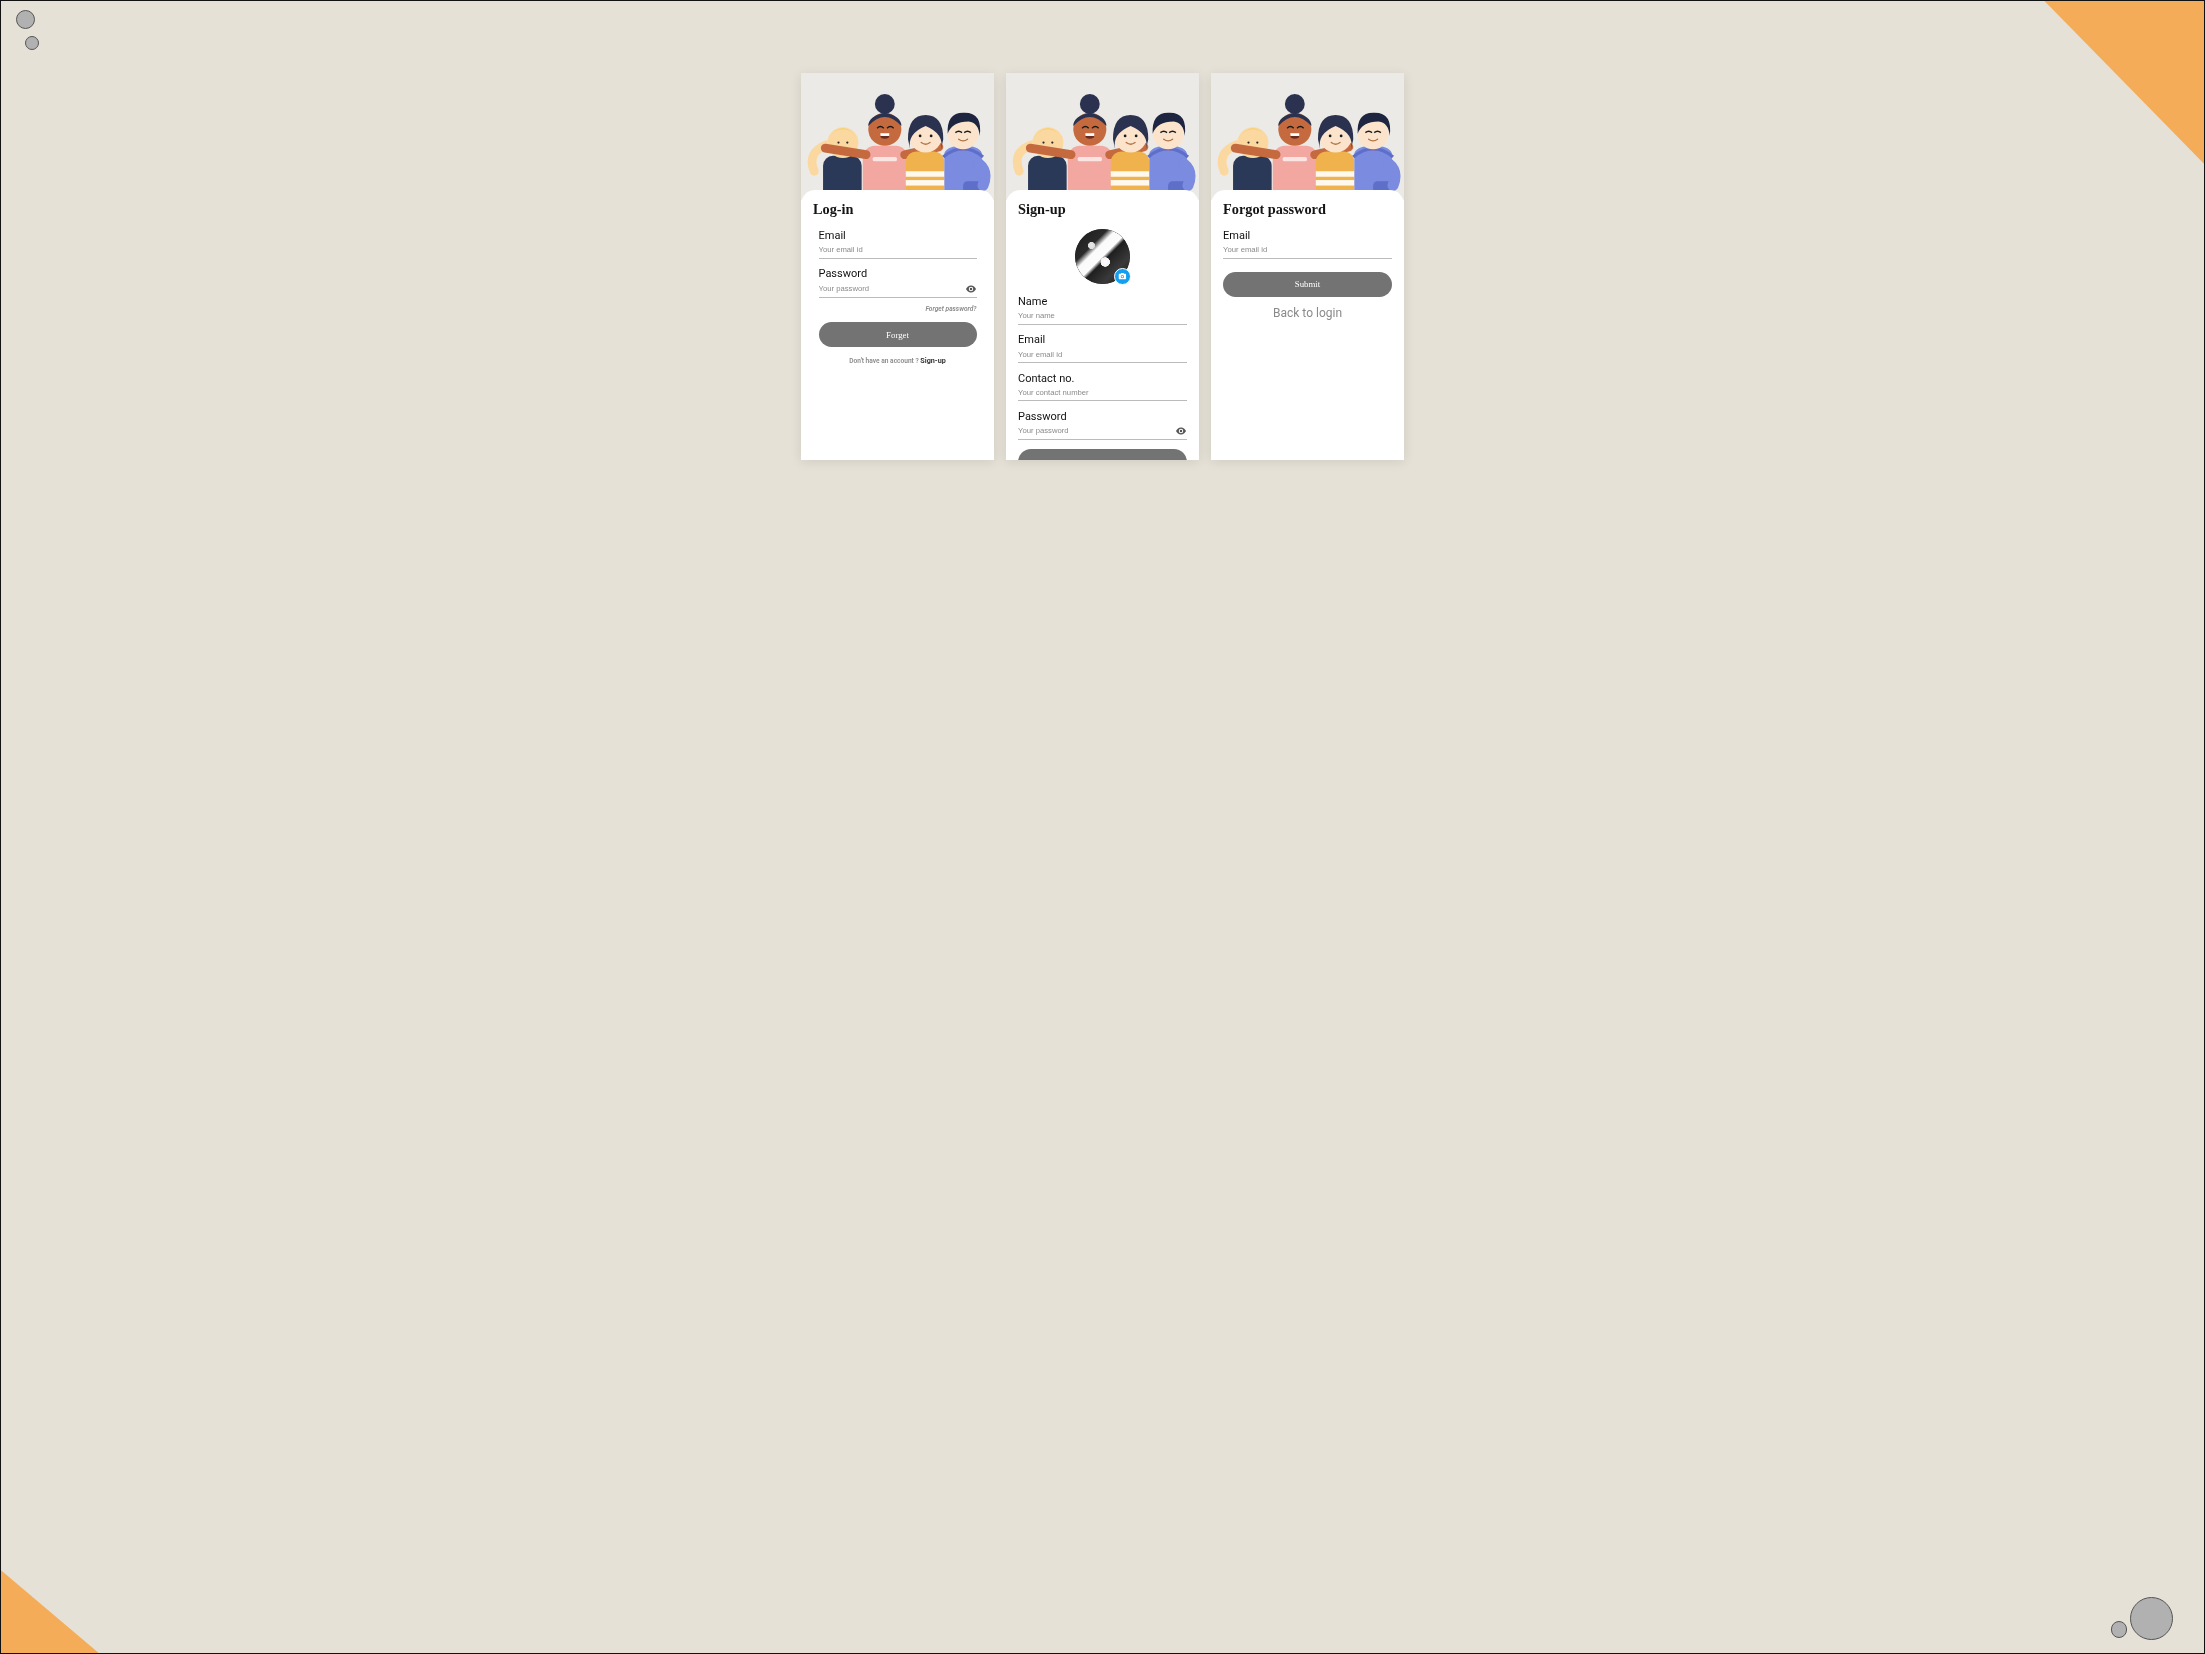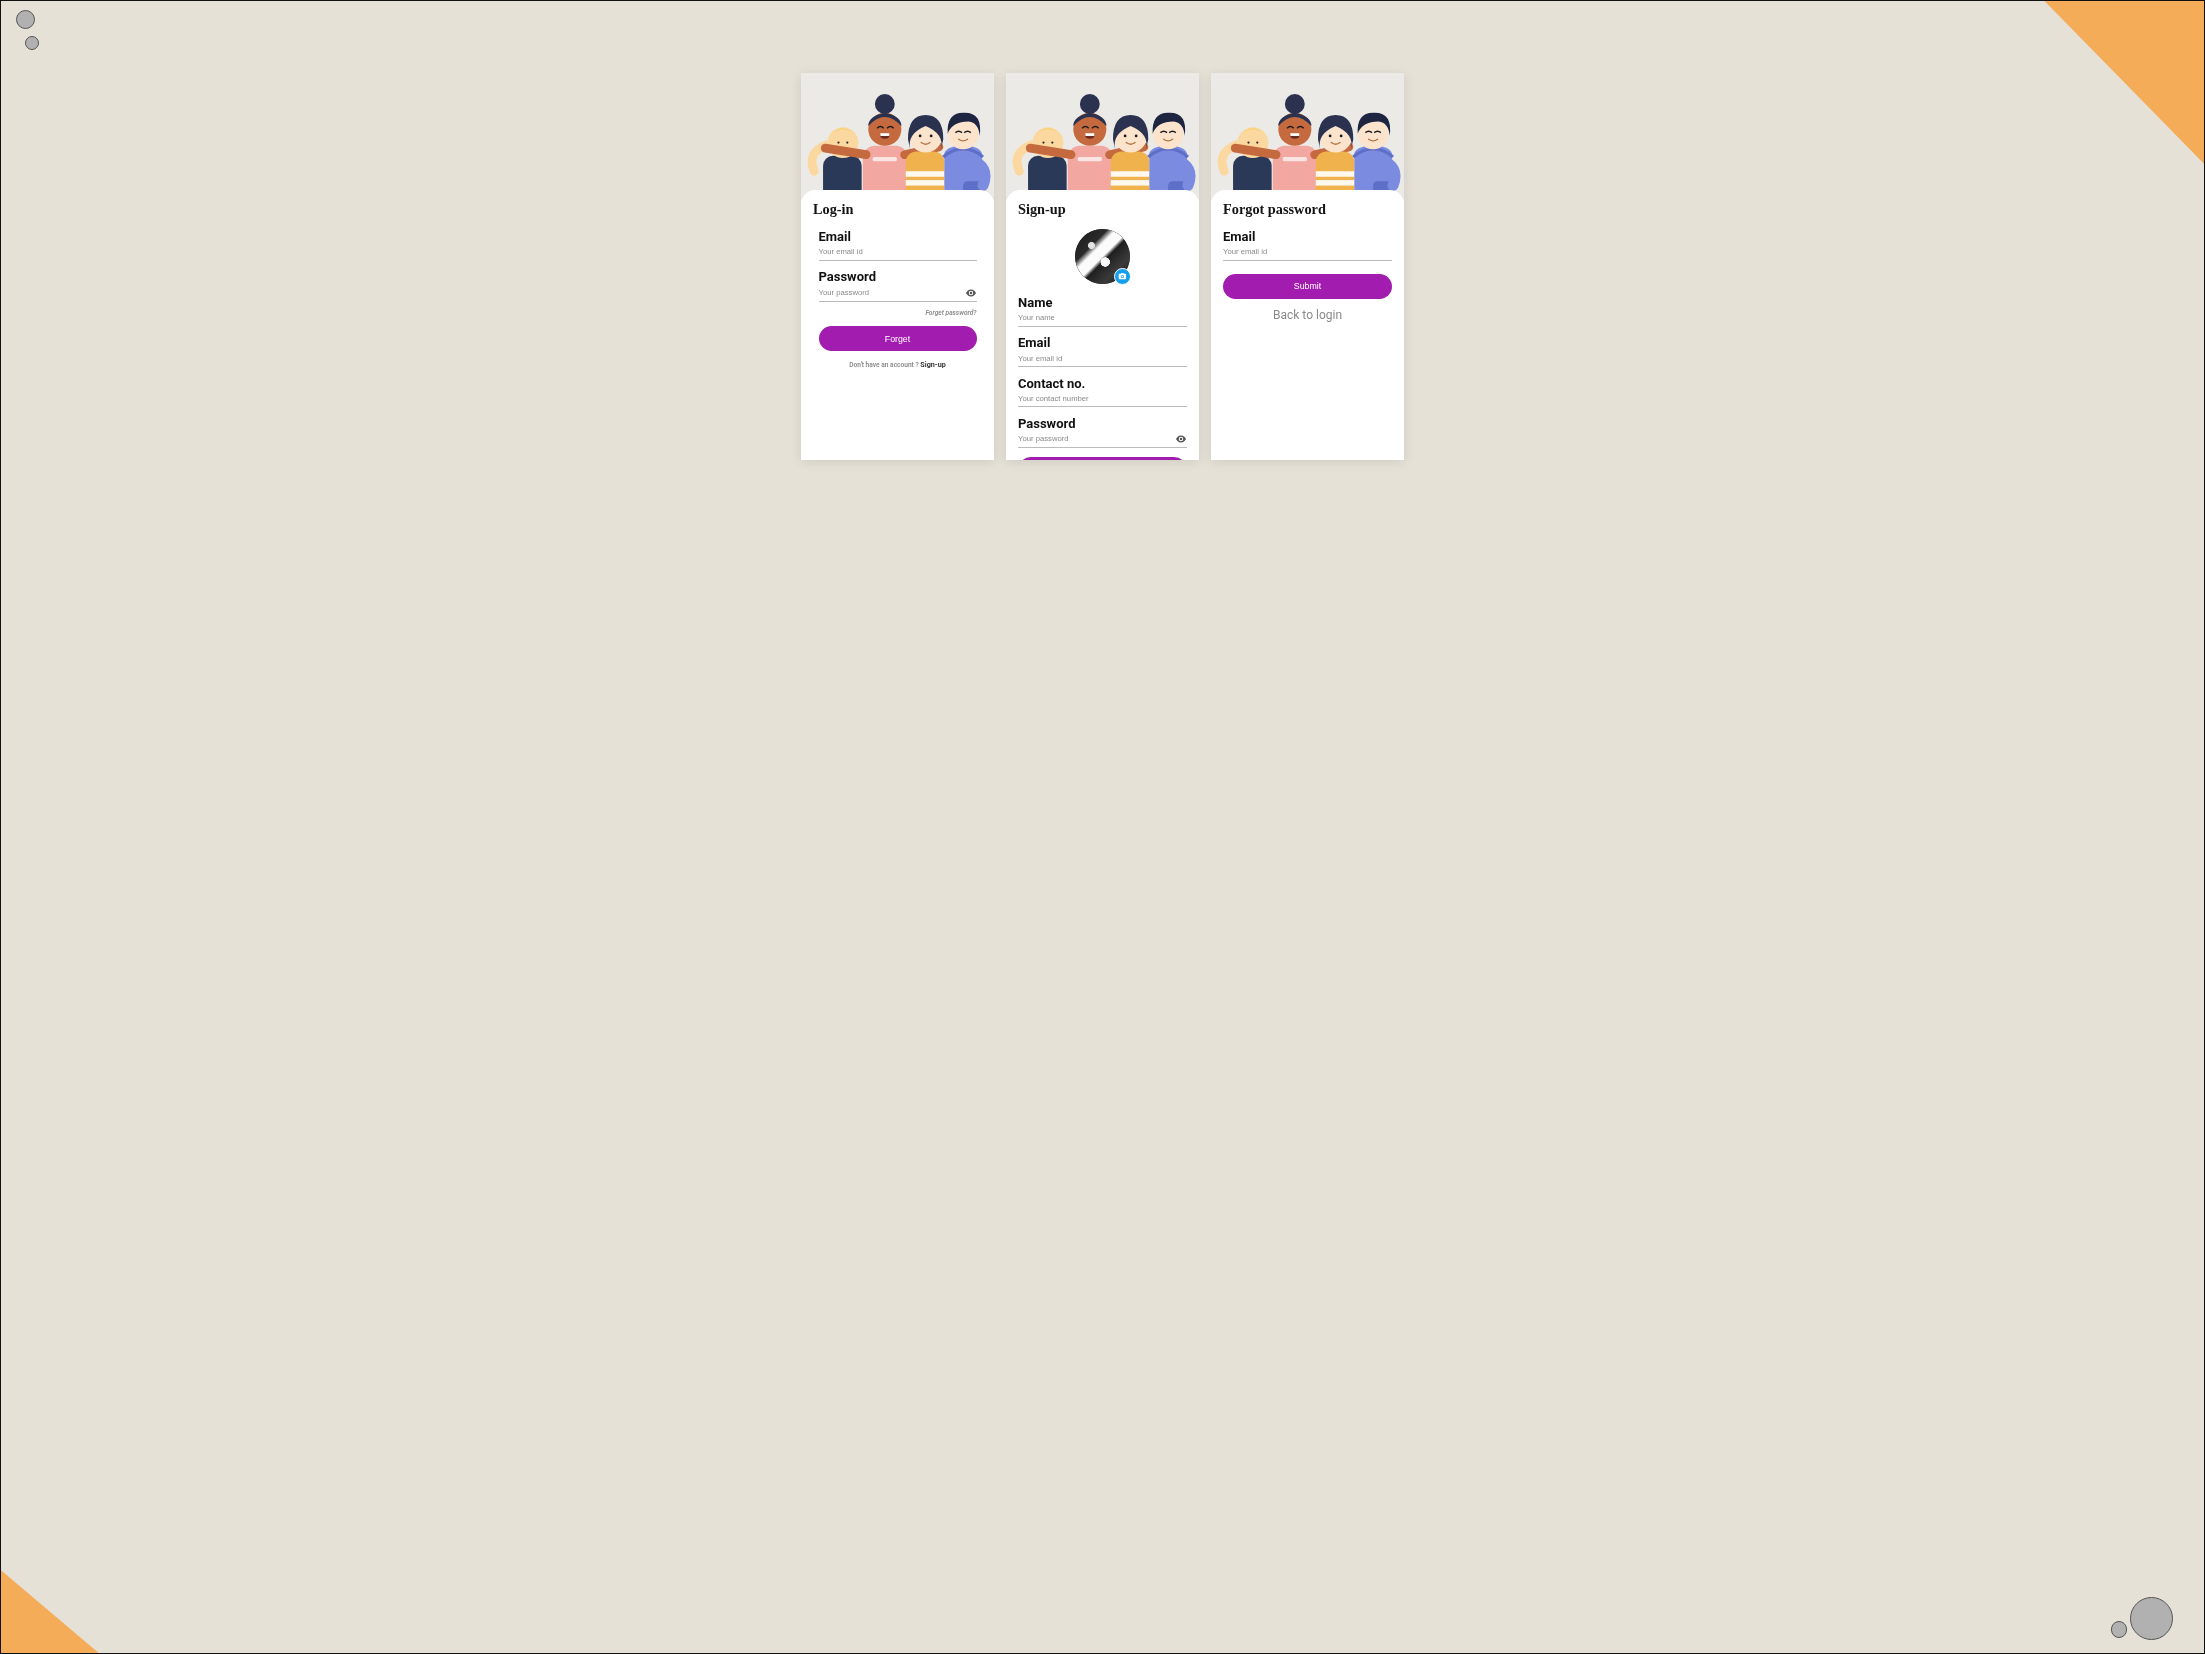--- a/index.html
+++ b/index.html
@@ -90,22 +90,22 @@
     font-family: Georgia, "Times New Roman", serif;
     font-weight: 700;
     font-size: 14.3px;
     color: #141414;
     margin-bottom: 11px;
   }
 
   .field { margin-bottom: 8.8px; padding: 0 5.5px; }
   .field label {
     display: block;
-    font-weight: 700;
-    font-size: 13px;
+    font-weight: 400;
+    font-size: 11px;
     color: #111;
     margin-bottom: 2.2px;
   }
   .input-row {
     display: flex;
     align-items: flex-start;
     border-bottom: 0.6px solid #bbb;
     padding-bottom: 2.2px;
   }
   .input-row input {
@@ -137,28 +137,29 @@
     font-weight: 600;
     color: #8a8a8a;
     cursor: pointer;
     font-style: italic;
   }
 
   .primary-btn {
     display: block;
     width: calc(100% - 11px);
     margin: 0 auto 8.8px auto;
-    background: #a21caf;
+    background: #737373;
     color: #fff;
     border: none;
     border-radius: 551px;
     padding: 7.7px 0;
     font-size: 8.8px;
     font-weight: 500;
     cursor: pointer;
+    font-family: Liberation Serif, serif;
   }
 
   .secondary-row {
     text-align: center;
     font-size: 6.6px;
     color: #8a8a8a;
     font-weight: 600;
   }
   .secondary-row .link-strong {
     color: #333;

